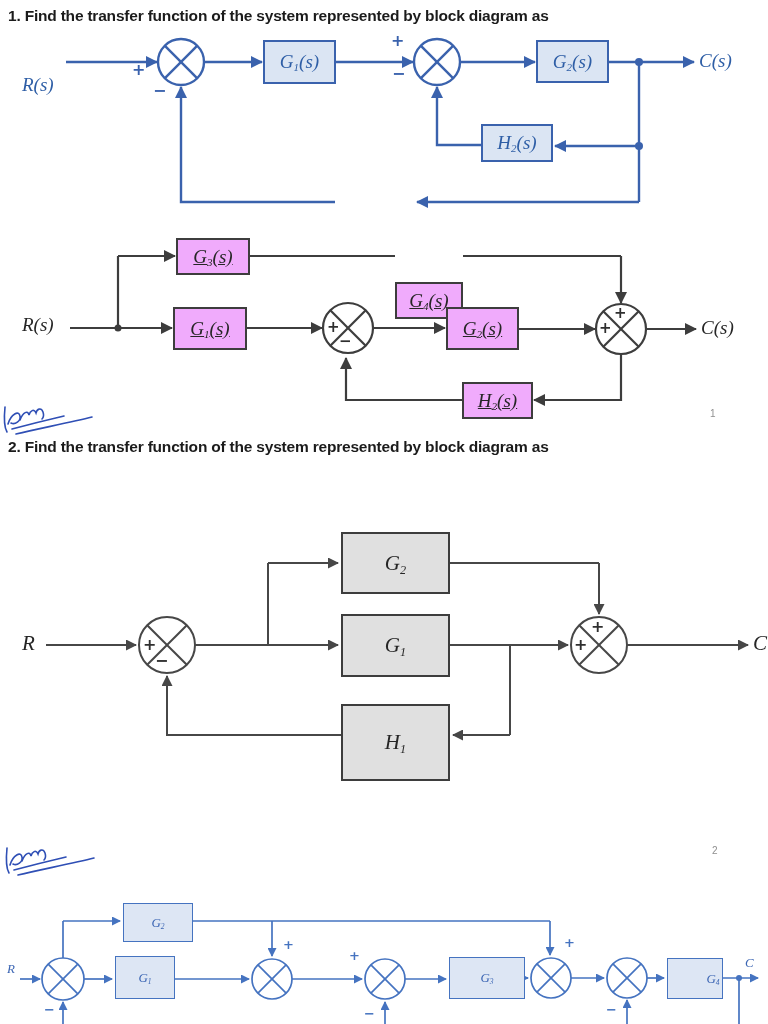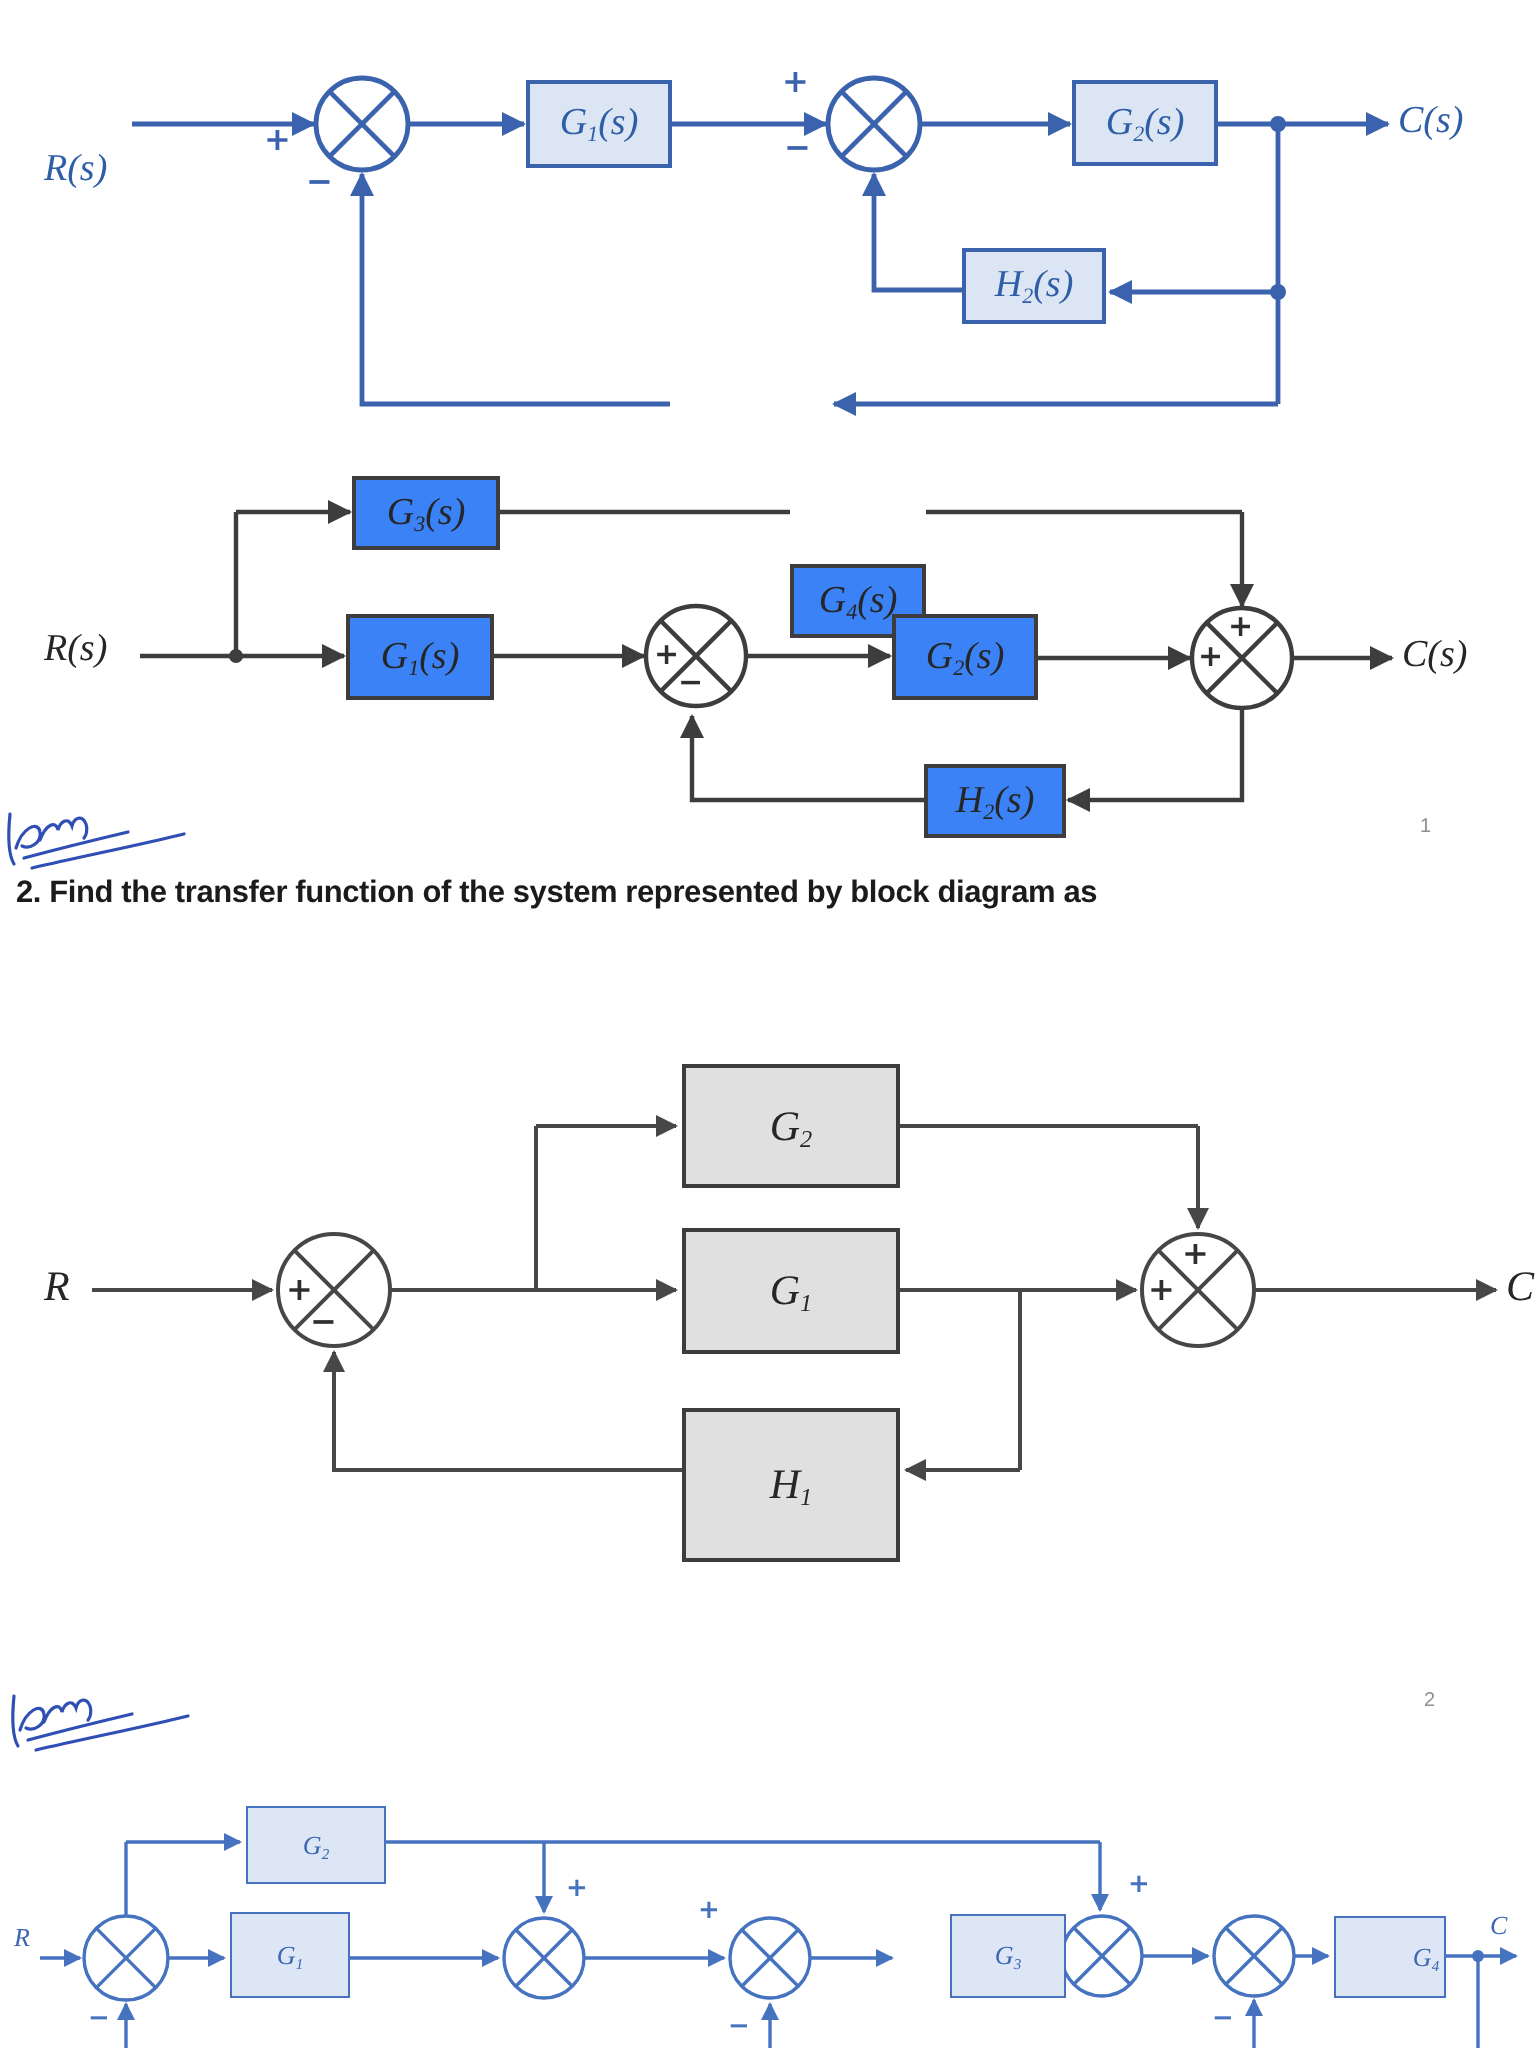--- a/index.html
+++ b/index.html
@@ -2,21 +2,21 @@
 <html><head>
 <meta charset="utf-8">
 <style>
   html,body{margin:0;padding:0;}
   body{width:768px;height:1024px;position:relative;background:#ffffff;overflow:hidden;
        font-family:"Liberation Sans",sans-serif;}
   .abs{position:absolute;}
   .heading{font-weight:bold;font-size:15.5px;color:#1b1b1b;letter-spacing:-0.2px;white-space:nowrap;}
   .blk{position:absolute;display:flex;align-items:center;justify-content:center;box-sizing:border-box;}
   .b-blue{background:#dbe5f3;border:2px solid #3a62ad;color:#2e5ea6;}
-  .b-dark{background:#3b82f6;border:2px solid #3d3d3d;color:#262626;}
+  .b-dark{background:#f0abfc;border:2px solid #3d3d3d;color:#262626;text-decoration:underline;}
   .b-gray{background:#e0e0e0;border:2px solid #3d3d3d;color:#262626;}
   .b-blue2{background:#dde6f4;border:1.6px solid #4573c0;color:#3c66b4;}
   .lbl{font-family:"Liberation Serif",serif;font-style:italic;white-space:nowrap;}
   .lbl sub{font-size:58%;line-height:0;vertical-align:-0.30em;font-style:italic;}
   .f19{font-size:19px;} .f21{font-size:21px;} .f13{font-size:13px;}
   .io{position:absolute;font-family:"Liberation Serif",serif;font-style:italic;white-space:nowrap;}
   .io-blue{color:#2e5ea6;} .io-dark{color:#262626;} .io-blue2{color:#3c66b4;}
   .sign{position:absolute;font-family:"DejaVu Sans",sans-serif;font-weight:600;line-height:1;}
   .sg-blue{color:#3a62ad;font-size:16px;} .sg-dark{color:#2f2f2f;font-size:15px;}
   .sg-gray{color:#2f2f2f;font-size:16px;} .sg-blue2{color:#4573c0;font-size:13px;}
@@ -27,20 +27,21 @@
   .s4{stroke:#4573c0;stroke-width:1.7;fill:none;}
   .sumc{fill:#ffffff;}
   .dotb{fill:#3a62ad;stroke:none;} .dotd{fill:#3d3d3d;stroke:none;} .dotb2{fill:#4573c0;stroke:none;}
   .sigpath{stroke:#2f4fb5;stroke-width:1.6;fill:none;stroke-linecap:round;}
 </style>
 </head>
 <body>
 
 <div style="position:absolute;inset:0;">
 
+  <div class="abs heading" style="left:8px;top:7px;">1. Find the transfer function of the system represented by block diagram as</div>
   <div class="abs heading" style="left:8px;top:438px;">2. Find the transfer function of the system represented by block diagram as</div>
 
   <svg class="abs" style="left:0;top:0;" width="768" height="1024" viewBox="0 0 768 1024">
     <defs>
       <marker id="m1" markerUnits="userSpaceOnUse" markerWidth="12" markerHeight="12" refX="11" refY="6" orient="auto">
         <path d="M0 0 L12 6 L0 12 Z" fill="#3a62ad"></path>
         </marker>
       <marker id="m2" markerUnits="userSpaceOnUse" markerWidth="12" markerHeight="12" refX="11" refY="6" orient="auto">
         <path d="M0 0 L12 6 L0 12 Z" fill="#3d3d3d"></path>
         </marker>
@@ -218,21 +219,21 @@
   </svg>
 
   <div class="io io-blue2 f13" style="left:7px;top:961px;">R</div>
   <div class="io io-blue2 f13" style="left:745px;top:955px;">C</div>
   <div class="blk b-blue2" style="left:123px;top:903px;width:70px;height:39px;">
     <span class="lbl f13"><span>G</span><sub>2</sub></span>
     </div>
   <div class="blk b-blue2" style="left:115px;top:956px;width:60px;height:43px;">
     <span class="lbl f13"><span>G</span><sub>1</sub></span>
     </div>
-  <div class="blk b-blue2" style="left:475px;top:957px;width:58px;height:42px;text-align:center;">
+  <div class="blk b-blue2" style="left:449px;top:957px;width:76px;height:42px;text-align:center;">
     <span class="lbl f13"><span>G</span><sub>3</sub></span>
     </div>
   <div class="blk b-blue2" style="left:667px;top:958px;width:56px;height:41px;padding-left:36px;">
     <span class="lbl f13"><span>G</span><sub>4</sub></span>
     </div>
   <span class="sign sg-blue2" style="left:283px;top:938px;">+</span>
   <span class="sign sg-blue2" style="left:349px;top:949px;">+</span>
   <span class="sign sg-blue2" style="left:564px;top:936px;">+</span>
   <span class="sign sg-blue2" style="left:44px;top:1003px;">−</span>
   <span class="sign sg-blue2" style="left:364px;top:1007px;">−</span>

